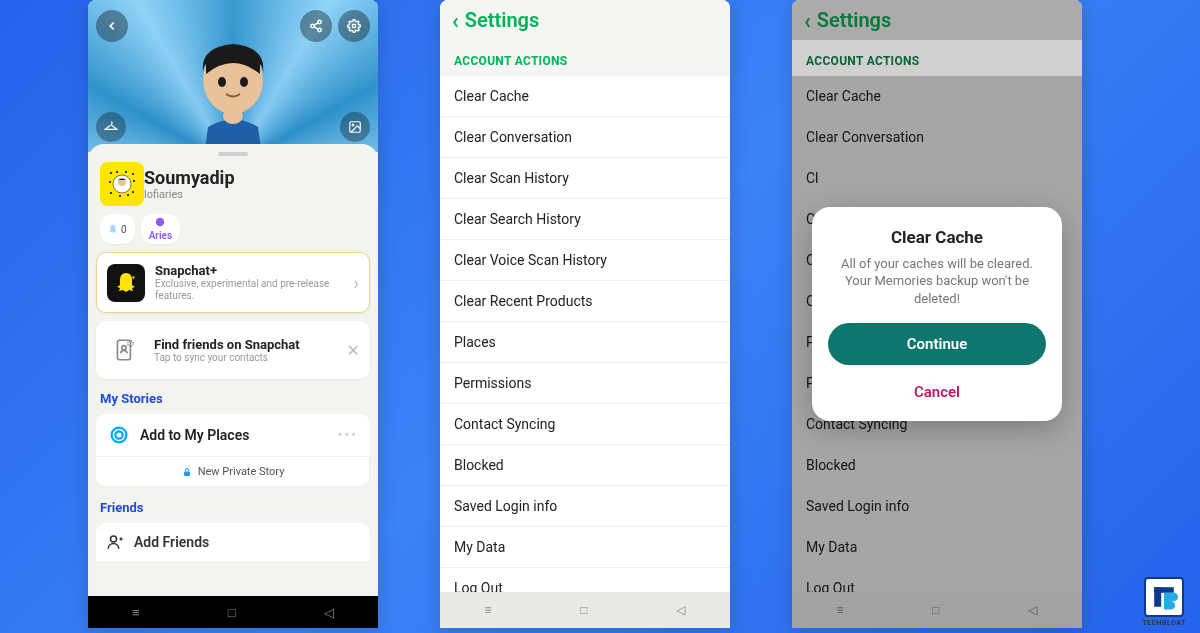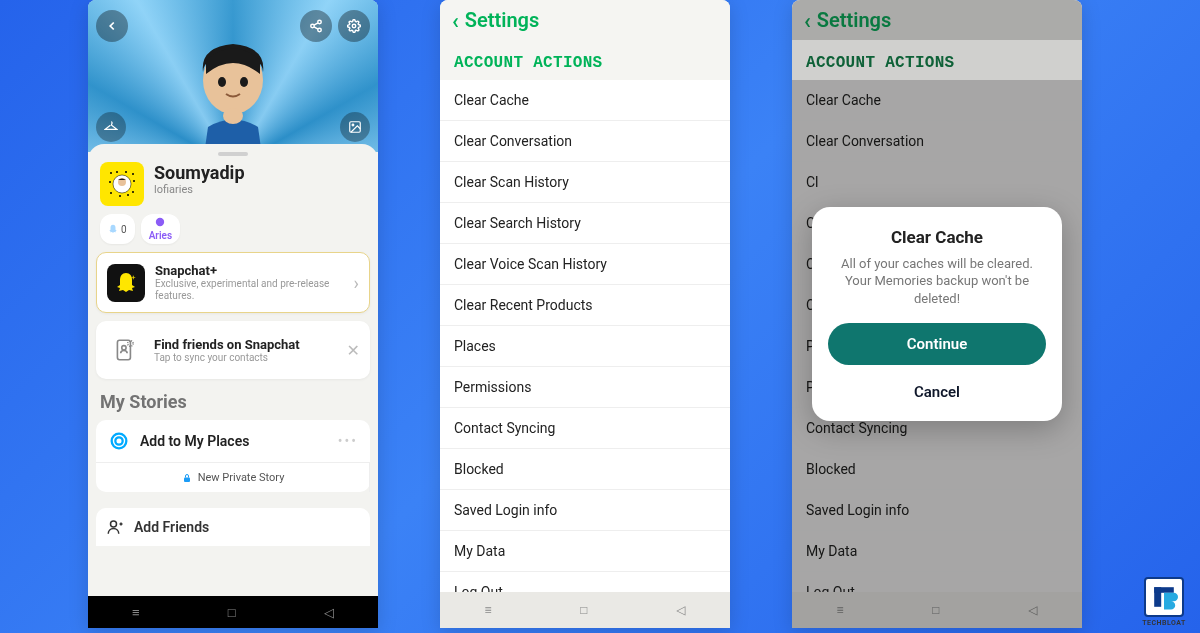--- a/index.html
+++ b/index.html
@@ -18,70 +18,70 @@
   .p1-topbar { position: absolute; top: 10px; left: 0; right: 0; display: flex; justify-content: space-between; padding: 0 8px; z-index: 3; }
   .p1-icobtn { width: 32px; height: 32px; border-radius: 50%; background: rgba(0,0,0,0.35); display: flex; align-items: center; justify-content: center; }
   .p1-topbar-right { display: flex; gap: 6px; }
   .p1-avatar { position: absolute; left: 50%; transform: translateX(-50%); bottom: -10px; z-index: 2; }
   .p1-side-btn { position: absolute; bottom: 10px; width: 30px; height: 30px; border-radius: 50%; background: rgba(0,0,0,0.3); display: flex; align-items: center; justify-content: center; z-index: 3;}
   .p1-side-left { left: 8px; }
   .p1-side-right { right: 8px; }
 
   .p1-sheet { flex: 1; background: #f3f3f0; border-radius: 16px 16px 0 0; margin-top: -8px; position: relative; z-index: 4; padding: 6px 8px 0; overflow: hidden; }
   .p1-handle { width: 30px; height: 4px; background: #d0d0d0; border-radius: 2px; margin: 2px auto 6px; }
-  .p1-idrow { display: flex; gap: 10px; padding: 0 4px 8px; }
+  .p1-idrow { display: flex; align-items: center; padding: 0 4px 8px; }
   .p1-snapcode { width: 44px; height: 44px; background: #ffe600; border-radius: 8px; display:flex; align-items:center; justify-content:center; }
   .p1-name { font-weight: 700; font-size: 18px; color: #222; }
   .p1-username { font-size: 11px; color: #888; }
   .p1-chips { display: flex; gap: 6px; padding: 0 4px 8px; }
   .p1-chip { background: #fff; border-radius: 12px; padding: 3px 8px; font-size: 10px; display: flex; align-items: center; gap: 3px; box-shadow: 0 1px 2px rgba(0,0,0,0.05); }
   .p1-chip.aries { color: #8b5cf6; font-weight:600;flex-direction:column; }
   .p1-chip.score { color: #555; }
 
   .p1-card { background: #fff; border-radius: 10px; padding: 10px; margin-bottom: 8px; display: flex; align-items: center; gap: 10px; box-shadow: 0 1px 3px rgba(0,0,0,0.05); position: relative; }
   .p1-card.plus { border: 1.5px solid #e8d48a; }
   .p1-card-icon { width: 38px; height: 38px; background: #111; border-radius: 8px; display:flex;align-items:center;justify-content:center; flex-shrink:0;}
   .p1-card-icon.friends { background: #fff; }
   .p1-card-title { font-size: 13px; font-weight: 700; color: #222; }
   .p1-card-sub { font-size: 10px; color: #999; line-height: 1.2; }
   .p1-card-chev { color: #bbb; font-size: 18px; flex-shrink:0; }
   .p1-card-close { color: #bbb; font-size: 16px; flex-shrink:0; }
 
-  .p1-section-title { font-weight: 700; font-size: 18px; color: #737373; padding: 4px 4px 8px; }
+  .p1-section-title { font-weight: 700; font-size: 13px; color: #1d4ed8; padding: 4px 4px 8px; }
   .p1-story { background: #fff; border-radius: 10px; padding: 10px 12px; display: flex; align-items: center; gap: 10px; margin-bottom: 0; }
   .p1-story .cam { color: #00aaff; }
   .p1-story-title { font-size: 14px; font-weight: 600; color: #222; flex:1;}
   .p1-story-dots { color: #ccc; font-size: 14px; letter-spacing: 2px; }
-  .p1-story-split { display: flex; background: #fff; border-radius: 0 0 10px 10px; border-top:1px solid #eee; margin-bottom: 16px;}
+  .p1-story-split { display: flex; background: #fff; border-radius: 0 0 10px 10px; border-top:1px solid #eee; margin-bottom: 10px;}
   .p1-story-half { flex: 1; font-size: 11px; color: #555; display: flex; align-items: center; justify-content: center; gap: 5px; padding: 8px 4px;}
   .p1-story-half:first-child { border-right: 1px solid #eee; }
   .p1-addfriends { background: #fff; border-radius: 10px 10px 0 0; padding: 10px; display:flex; align-items:center; gap:10px; color:#333; font-size:14px; font-weight:600;}
 
   .p1-navbar { height: 32px; background: #000; display: flex; align-items: center; justify-content: space-around; }
   .p1-navbar span { color: #888; font-size: 13px; }
 
   
   .set-header { height: 40px; display: flex; align-items: center; gap: 6px; padding: 0 12px; background: #f5f5f2; }
   .set-back { color: #00b359; font-size: 22px; font-weight: 600; }
   .set-title { color: #00b359; font-size: 20px; font-weight: 600; }
-  .set-section { font-size: 16px; font-weight: 700; color: #00b359; padding: 14px 14px 8px; letter-spacing: 0.3px; font-family: Liberation Mono, monospace; }
+  .set-section { font-size: 12px; font-weight: 700; color: #00b359; padding: 14px 14px 8px; letter-spacing: 0.3px; }
   .set-list { flex: 1; overflow: hidden; }
   .set-item { background: #fff; border-bottom: 1px solid #eee; padding: 12px 14px; font-size: 14px; color: #222; }
   .p-navbar { height: 36px; background: #eae9e5; display: flex; align-items: center; justify-content: space-around; }
   .p-navbar span { color: #888; font-size: 12px; }
 
   
   .p3-dim .set-header, .p3-dim .set-list, .p3-dim .set-section, .p3-dim .p-navbar { filter: brightness(0.82) saturate(0.9); }
   .p3-dim .set-item { background: #f0efed; }
   .p3-overlay { position: absolute; inset: 0; background: rgba(0,0,0,0.15); display: flex; align-items: center; justify-content: center; z-index: 10; pointer-events:none;}
   .p3-dialog { width: 250px; background: #fff; border-radius: 18px; padding: 20px 16px 16px; text-align: center; pointer-events:auto; box-shadow: 0 8px 30px rgba(0,0,0,0.25);}
   .p3-dialog-title { font-size: 17px; font-weight: 700; color: #222; margin-bottom: 8px; }
   .p3-dialog-msg { font-size: 13px; color: #777; line-height: 1.35; margin-bottom: 16px; }
   .p3-continue { background: #0f766e; color: #fff; border-radius: 24px; padding: 12px; font-size: 15px; font-weight: 600; margin-bottom: 14px; }
-  .p3-cancel { color: #0f172a; font-size: 15px; font-weight: 600; padding: 4px; }
+  .p3-cancel { color: #be185d; font-size: 15px; font-weight: 600; padding: 4px; }
 
   
   .watermark { position: absolute; right: 10px; bottom: 6px; width: 52px; text-align:center;}
   .watermark .logo { width: 40px; height: 40px; background:#fff; border-radius:4px; border:2px solid #0d3a8a; display:flex;align-items:center;justify-content:center;margin:0 auto 2px; }
   .watermark .txt { font-size: 7px; letter-spacing: 0.5px; color: #333; font-weight:600;}
 
   svg { display: block; }
 </style>
 </head>
 <body>
@@ -226,20 +226,21 @@
           <div class="p1-story-half">
             <svg width="12" height="12" viewBox="0 0 24 24" fill="#1c9cf6">
                 <rect x="6" y="11" width="12" height="9" rx="2"></rect>
                 <path d="M9 11V8a3 3 0 0 1 6 0v3" fill="none" stroke="#1c9cf6" stroke-width="2"></path>
               </svg>
             <span>New Private Story</span>
           </div>
         </div>
       </div>
 
+      <div class="p1-section-title">Friends</div>
       <div class="p1-addfriends">
         <svg width="18" height="18" viewBox="0 0 24 24" fill="none" stroke="#333" stroke-width="2">
             <circle cx="10" cy="8" r="4"></circle>
             <path d="M3 21c0-4 3-7 7-7s7 3 7 7"></path>
             <line x1="18" y1="8" x2="22" y2="8"></line>
             <line x1="20" y1="6" x2="20" y2="10"></line>
           </svg>
         <span>Add Friends</span>
       </div>
     </div>

